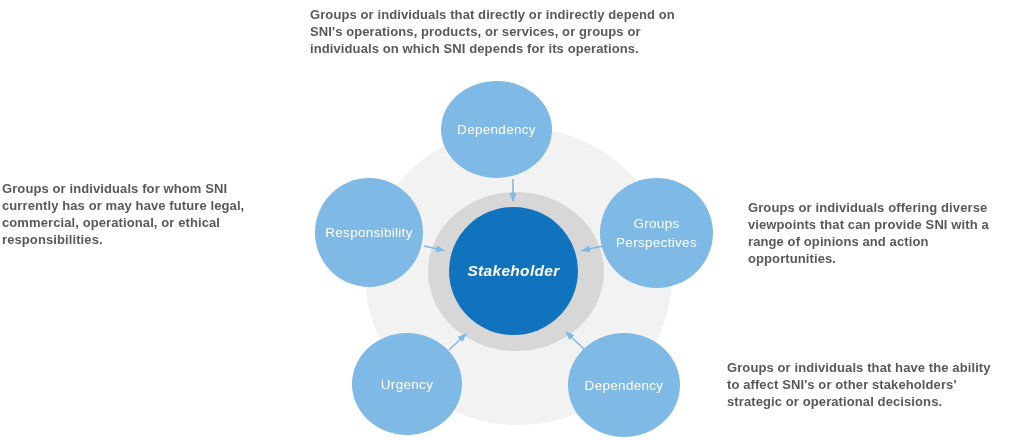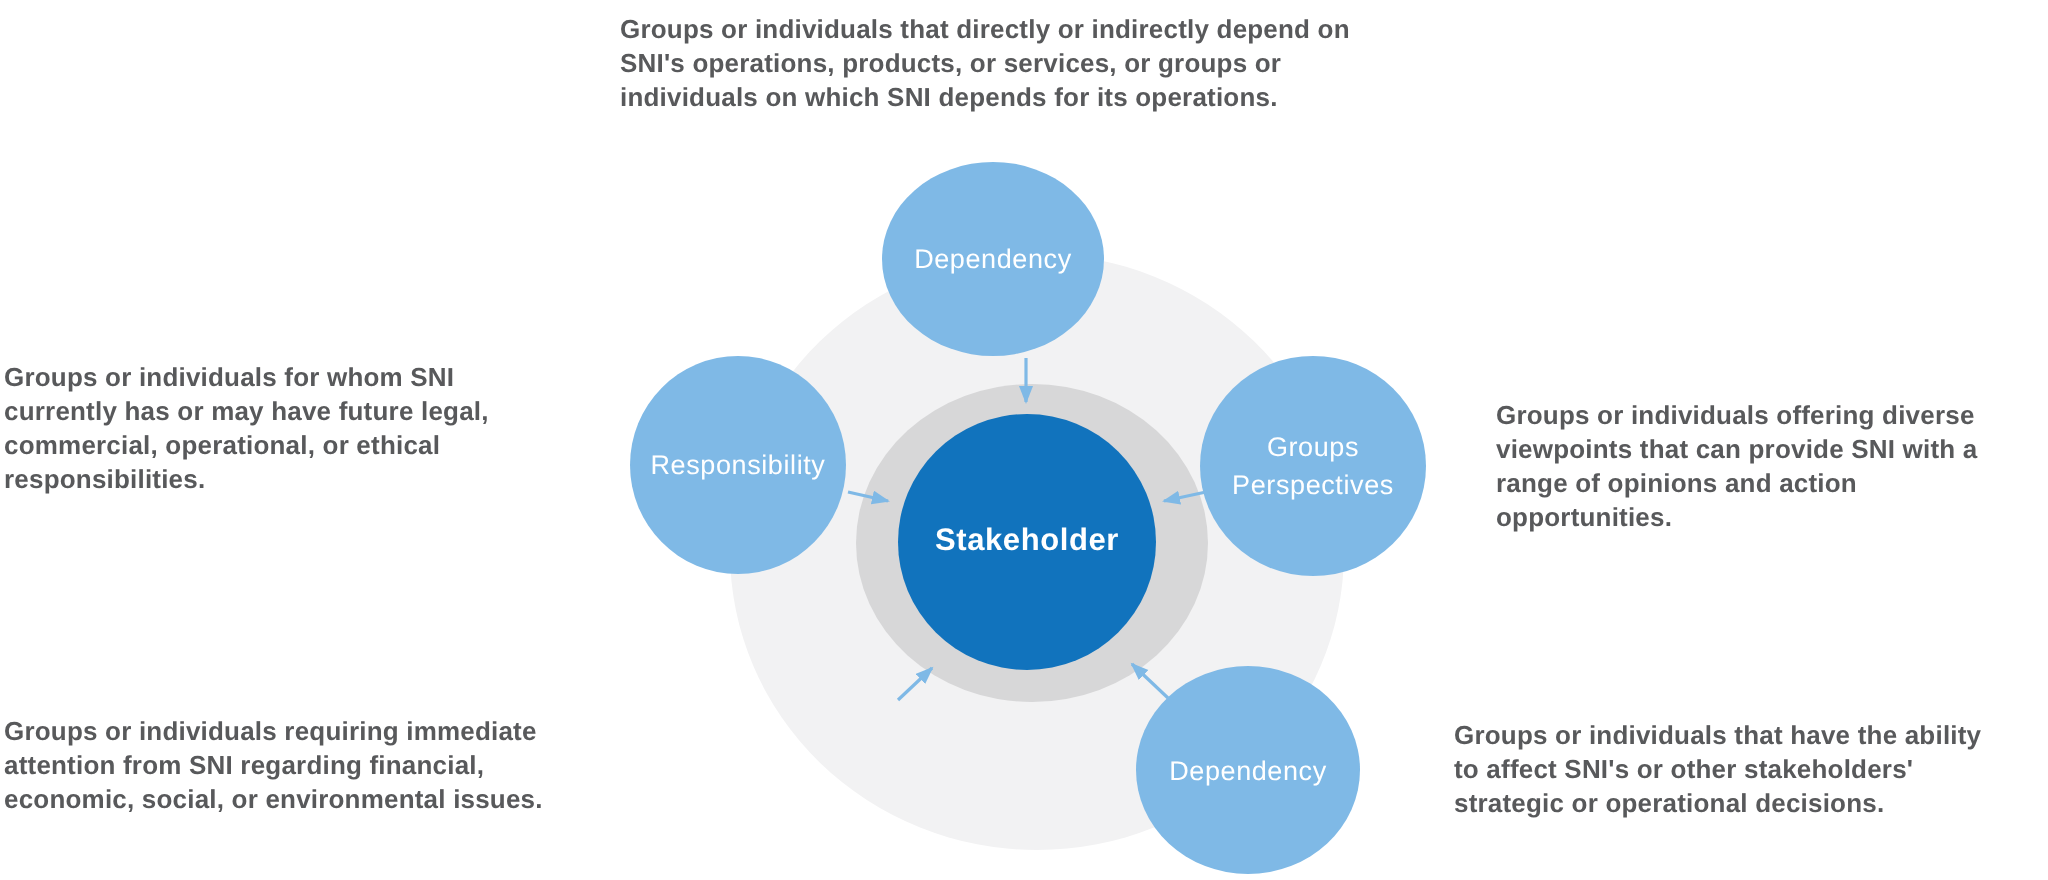--- a/index.html
+++ b/index.html
@@ -8,21 +8,21 @@
     width: 1024px;
     height: 440px;
     overflow: hidden;
     background: #ffffff;
     font-family: "Liberation Sans", "DejaVu Sans", sans-serif;
   }
   .circle { position: absolute; border-radius: 50%; display: flex; align-items: center; justify-content: center; text-align: center; }
   .halo { left: 365px; top: 127px; width: 307px; height: 298px; background: #f2f2f3; }
   .ring { left: 428px; top: 192px; width: 176px; height: 159px; background: #d7d7d8; }
   .center-node { left: 449px; top: 207px; width: 129px; height: 128px; background: #1173bd; z-index: 4; }
-  .center-node .lbl { color: #ffffff; font-size: 15.5px; font-weight: 600; letter-spacing: 0.3px; }
+  .center-node .lbl { color: #ffffff; font-size: 15.5px; font-weight: 600; letter-spacing: 0.3px; font-style: italic; }
   .sat { background: #7fb9e6; z-index: 3; }
   .sat .lbl { color: #ffffff; font-size: 13.5px; font-weight: 500; letter-spacing: 0.3px; line-height: 19px; width: 92%; }
   .node-dependency     { left: 441px; top: 81px;  width: 111px; height: 97px; }
   .node-responsibility { left: 315px; top: 178px; width: 108px; height: 109px; }
   .node-diverse        { left: 600px; top: 178px; width: 113px; height: 110px; }
   .node-urgency        { left: 352px; top: 333px; width: 110px; height: 102px; }
   .node-influence      { left: 568px; top: 333px; width: 112px; height: 104px; }
   .desc {
     position: absolute;
     color: #58595b;
@@ -66,35 +66,35 @@
 
   <div class="circle sat node-dependency">
     <span class="lbl">Dependency</span>
   </div>
   <div class="circle sat node-responsibility">
     <span class="lbl">Responsibility</span>
   </div>
   <div class="circle sat node-diverse">
     <span class="lbl">Groups Perspectives</span>
   </div>
+  <div class="circle sat node-urgency">
+    <span class="lbl">Urgency</span>
+  </div>
   <div class="circle sat node-influence">
     <span class="lbl">Dependency</span>
   </div>
 
   <div class="desc desc-top">Groups or individuals that directly or indirectly depend on
 SNI's operations, products, or services, or groups or
 individuals on which SNI depends for its operations.</div>
   <div class="desc desc-left-mid">Groups or individuals for whom SNI
 currently has or may have future legal,
 commercial, operational, or ethical
 responsibilities.</div>
   <div class="desc desc-right-mid">Groups or individuals offering diverse
 viewpoints that can provide SNI with a
 range of opinions and action
 opportunities.</div>
-  <div class="desc desc-left-bottom">Groups or individuals requiring immediate
-attention from SNI regarding financial,
-economic, social, or environmental issues.</div>
   <div class="desc desc-right-bottom">Groups or individuals that have the ability
 to affect SNI's or other stakeholders'
 strategic or operational decisions.</div>
 
 </div>
 
 </body></html>

